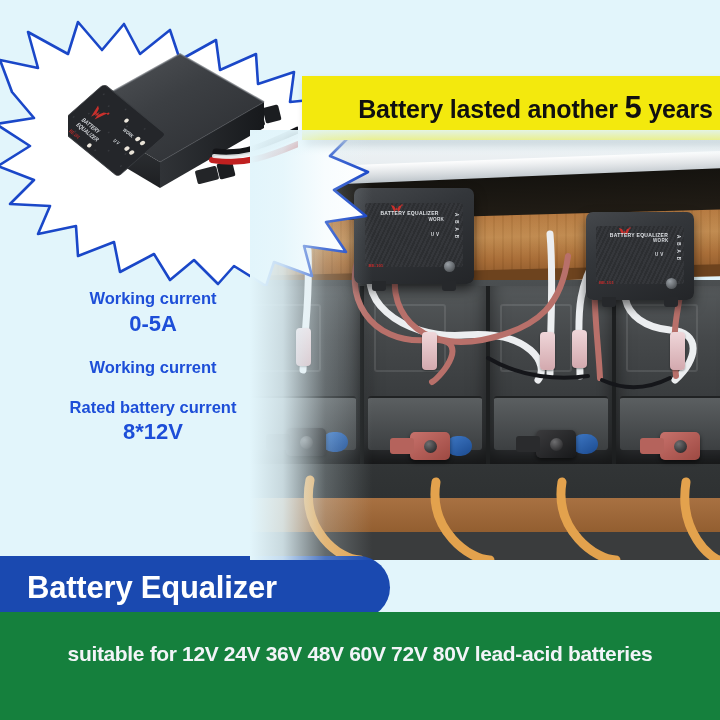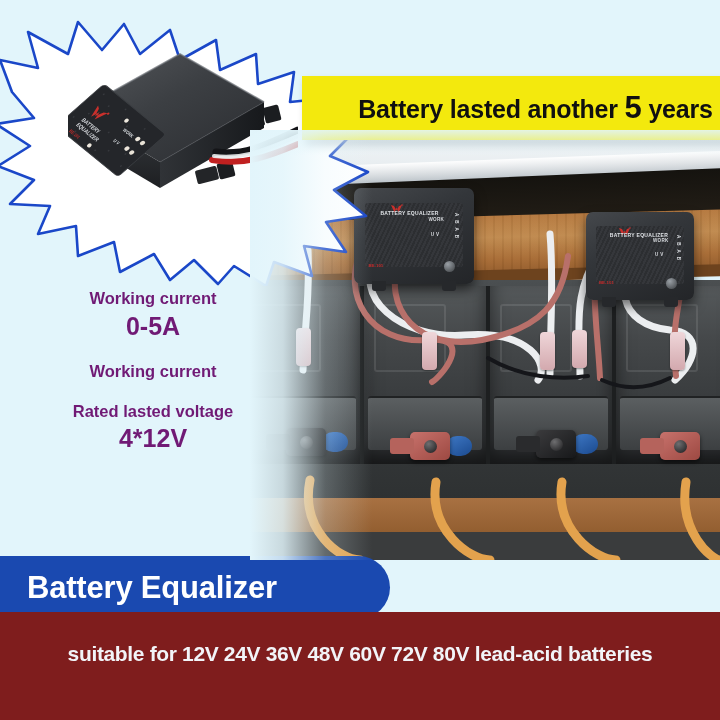--- a/index.html
+++ b/index.html
@@ -77,29 +77,29 @@
   
   .ybanner{
     position:absolute;left:302px;top:76px;width:467px;height:64px;
     background:#f3e90d;display:flex;align-items:center;justify-content:center;
     box-shadow:3px 5px 7px rgba(60,70,80,.30);
   }
   .ybanner .line{font-size:25px;font-weight:bold;color:#101010;white-space:nowrap;letter-spacing:-.2px;}
   .ybanner .big{font-size:31px;font-weight:bold;}
 
   
-  .specs{position:absolute;left:28px;top:288px;width:250px;text-align:center;color:#701a75;}
+  .specs{position:absolute;left:28px;top:288px;width:250px;text-align:center;color:#1d4ed8;}
   .spec-block{margin-bottom:19px;}
   .spec-label{font-size:16.5px;font-weight:bold;line-height:1.25;}
-  .spec-value{font-size:25px;font-weight:bold;line-height:1.3;margin-top:1px;}
+  .spec-value{font-size:22px;font-weight:bold;line-height:1.3;margin-top:1px;}
 
   
   .tab-band{position:absolute;left:0;top:556px;width:390px;height:63px;background:#1a49b0;border-radius:0 40px 40px 0;}
   .tab-band .t{position:absolute;left:27px;top:50%;transform:translateY(-50%);color:#fff;font-size:31px;font-weight:bold;white-space:nowrap;letter-spacing:-.2px;}
-  .bot-band{position:absolute;left:0;top:612px;width:720px;height:108px;background:#7f1d1d;}
+  .bot-band{position:absolute;left:0;top:612px;width:720px;height:108px;background:#15803d;}
   .bot-band .t{position:absolute;left:50%;top:42px;transform:translate(-50%,-50%);color:#f2f4f8;font-size:21px;font-weight:bold;white-space:nowrap;letter-spacing:-.35px;}
 </style>
 </head>
 <body>
 
 <div id="stage">
 
   <div class="photo">
     <div class="photo-inner">
       <div class="wall"></div>
@@ -314,22 +314,22 @@
 
   <div class="specs">
     <div class="spec-block">
       <div class="spec-label">Working current</div>
       <div class="spec-value">0-5A</div>
     </div>
     <div class="spec-block">
       <div class="spec-label">Working current</div>
     </div>
     <div class="spec-block">
-      <div class="spec-label">Rated lasted voltage</div>
-      <div class="spec-value">4*12V</div>
+      <div class="spec-label">Rated battery current</div>
+      <div class="spec-value">8*12V</div>
     </div>
   </div>
 
   <div class="tab-band">
     <div class="t">Battery Equalizer</div>
   </div>
   <div class="bot-band">
     <div class="t">suitable for 12V 24V 36V 48V 60V 72V 80V lead-acid batteries</div>
   </div>
 

